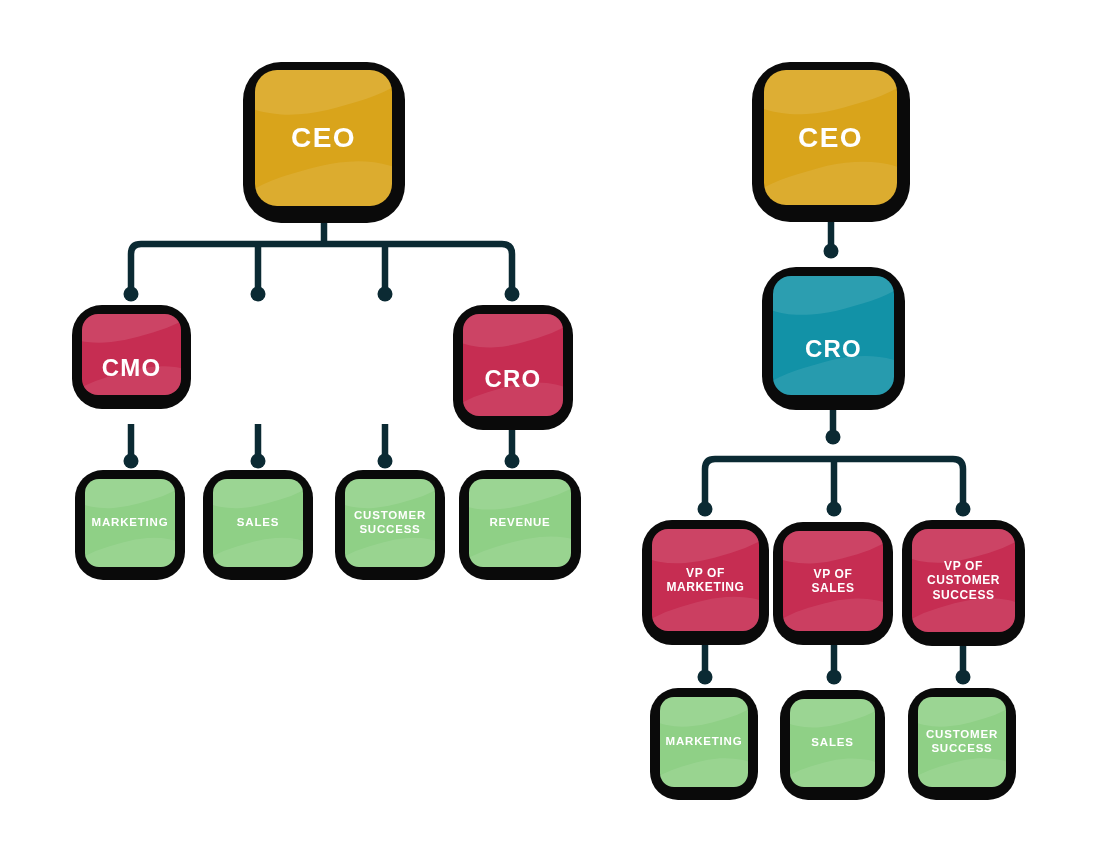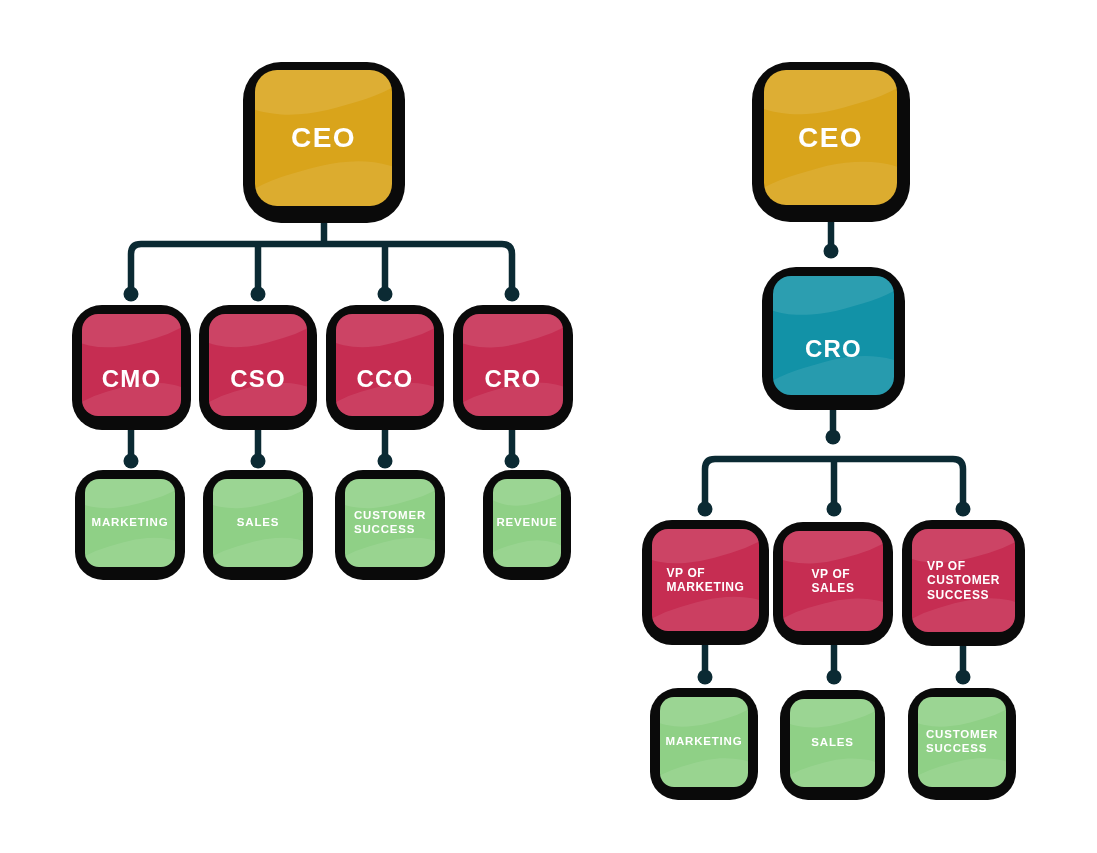--- a/index.html
+++ b/index.html
@@ -36,21 +36,21 @@
     background: var(--outline, #0a0a0a);
   }
   .node .fill {
     position: relative;
     width: 100%;
     height: 100%;
     overflow: hidden;
     display: flex;
     align-items: center;
     justify-content: center;
-    text-align: left;
+    text-align: center;
   }
   
   .node .fill::before,
   .node .fill::after {
     content: "";
     position: absolute;
     width: 160%;
     height: 85%;
     border-radius: 45%;
     transform: rotate(-16deg);
@@ -141,33 +141,23 @@
     <circle class="dot" cx="834" cy="677" r="7.5"></circle>
     <circle class="dot" cx="963" cy="677" r="7.5"></circle>
   </svg>
 
   <div class="node node-xl gold" style="left:243px; top:62px; width:162px; height:161px;">
     <div class="fill">
       <span class="label label-xl">CEO</span>
     </div>
   </div>
 
-  <div class="node node-md crimson" style="left:72px; top:305px; width:119px; height:125px;">
+  <div class="node node-md crimson" style="left:72px; top:305px; width:119px; height:104px;">
     <div class="fill">
       <span class="label label-lg">CMO</span>
-    </div>
-  </div>
-  <div class="node node-md crimson" style="left:199px; top:305px; width:118px; height:125px;">
-    <div class="fill">
-      <span class="label label-lg">CSO</span>
-    </div>
-  </div>
-  <div class="node node-md crimson" style="left:326px; top:305px; width:118px; height:125px;">
-    <div class="fill">
-      <span class="label label-lg">CCO</span>
     </div>
   </div>
   <div class="node node-md crimson" style="left:453px; top:305px; width:120px; height:125px;">
     <div class="fill">
       <span class="label label-lg">CRO</span>
     </div>
   </div>
 
   <div class="node node-sm green" style="left:75px; top:470px; width:110px; height:110px;">
     <div class="fill">
@@ -178,21 +168,21 @@
     <div class="fill">
       <span class="label label-sm">SALES</span>
     </div>
   </div>
   <div class="node node-sm green" style="left:335px; top:470px; width:110px; height:110px;">
     <div class="fill">
       <span class="label label-sm">CUSTOMER
 SUCCESS</span>
     </div>
   </div>
-  <div class="node node-sm green" style="left:483px; top:470px; width:88px; height:110px;">
+  <div class="node node-sm green" style="left:459px; top:470px; width:122px; height:110px;">
     <div class="fill">
       <span class="label label-sm">REVENUE</span>
     </div>
   </div>
 
   <div class="node node-xl gold" style="left:752px; top:62px; width:158px; height:160px;">
     <div class="fill">
       <span class="label label-xl">CEO</span>
     </div>
   </div>

